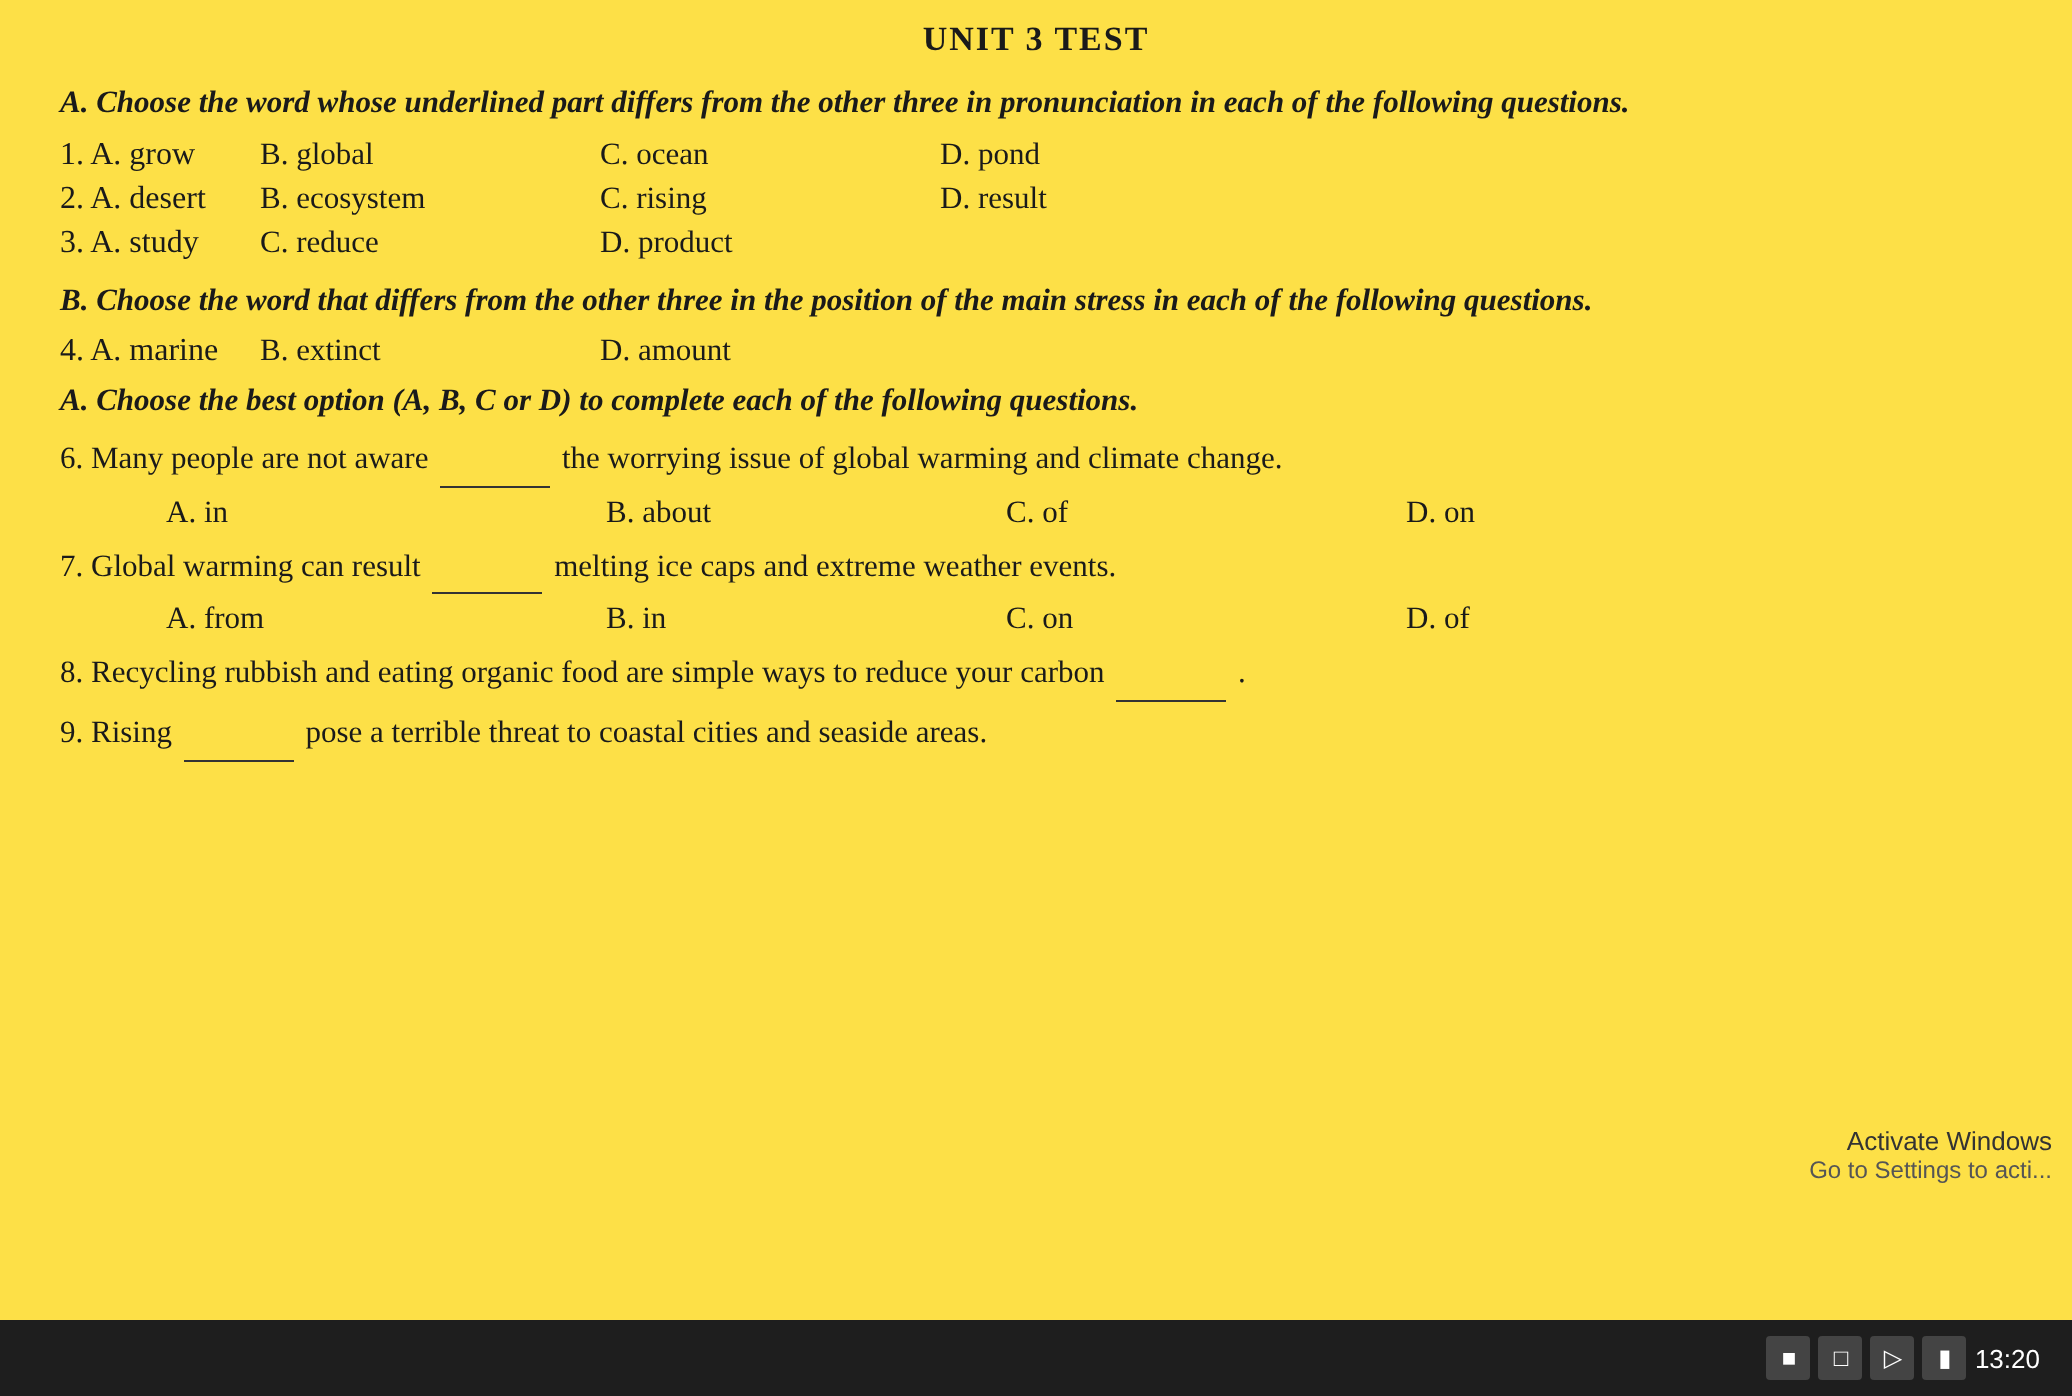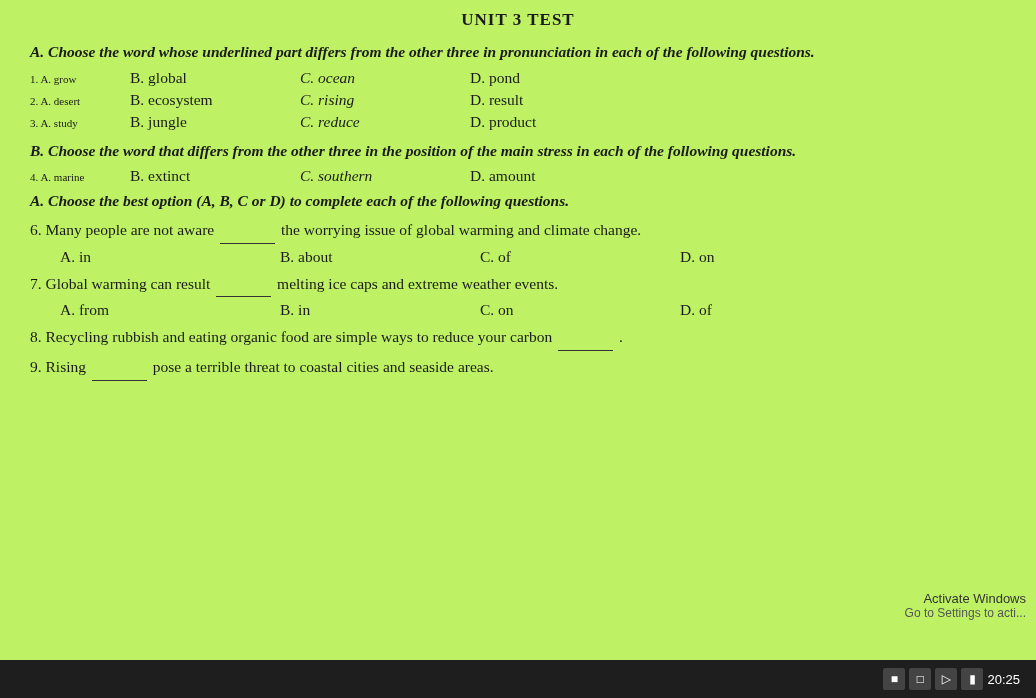--- a/index.html
+++ b/index.html
@@ -10,21 +10,21 @@
     body {
       background: #e8e4d8;
       font-family: 'Times New Roman', Times, serif;
       font-size: 16px;
       color: #1a1a1a;
       width: 1036px;
       min-height: 698px;
       overflow: hidden;
     }
     .page-wrapper {
-      background: #bef264;
+      background: #fde047;
       margin: 0 auto;
       padding: 10px 30px 20px 30px;
       max-width: 1036px;
       min-height: 660px;
       position: relative;
     }
     .title {
       text-align: center;
       font-weight: bold;
       font-size: 17px;
@@ -39,30 +39,29 @@
       line-height: 1.5;
     }
     .question-row {
       display: flex;
       align-items: baseline;
       margin-bottom: 4px;
       padding-left: 0;
     }
     .question-label {
       min-width: 100px;
-      font-size: 11px;
+      font-size: 16px;
     }
     .option-b {
       min-width: 170px;
       font-size: 15.5px;
     }
     .option-c {
       min-width: 170px;
       font-size: 15.5px;
-      font-style: italic;
     }
     .option-d {
       min-width: 150px;
       font-size: 15.5px;
     }
     .section-b {
       font-style: italic;
       font-weight: bold;
       font-size: 15.5px;
       margin-top: 8px;
@@ -86,20 +85,21 @@
     .fill-options {
       display: flex;
       align-items: baseline;
       padding-left: 30px;
       margin-bottom: 6px;
       gap: 0;
     }
     .fill-opt {
       min-width: 220px;
       font-size: 15.5px;
+      margin-left: 23px;
     }
     .fill-opt-b {
       min-width: 200px;
       font-size: 15.5px;
     }
     .fill-opt-c {
       min-width: 200px;
       font-size: 15.5px;
       font-family: Liberation Serif, serif;
     }
@@ -138,21 +138,21 @@
       background: #444;
       border-radius: 2px;
       display: flex;
       align-items: center;
       justify-content: center;
       color: white;
       font-size: 12px;
     }
     .activate-watermark {
       position: absolute;
-      bottom: 40px;
+      bottom: 68px;
       right: 10px;
       text-align: right;
       font-family: Arial, sans-serif;
       font-size: 12px;
       color: #555;
     }
     .activate-watermark div:first-child {
       font-size: 13px;
       color: #333;
     }
@@ -174,33 +174,31 @@
       <span class="option-d">D. pond</span>
     </div>
     <div class="question-row">
       <span class="question-label">2. <span>A. desert</span></span>
       <span class="option-b">B. ecosystem</span>
       <span class="option-c">C. rising</span>
       <span class="option-d">D. result</span>
     </div>
     <div class="question-row">
       <span class="question-label">3. <span>A. study</span></span>
-      <span class="option-b">B. jungle</span>
       <span class="option-c">C. reduce</span>
       <span class="option-d">D. product</span>
     </div>
   </div>
 
   <div class="section-b">B. Choose the word that differs from the other three in the position of the main stress in each of the following questions.</div>
 
   <div>
     <div class="question-row">
       <span class="question-label">4. <span>A. marine</span></span>
       <span class="option-b">B. extinct</span>
-      <span class="option-c">C. southern</span>
       <span class="option-d">D. amount</span>
     </div>
   </div>
 
   <div class="section-a2">A. Choose the best option (A, B, C or D) to complete each of the following questions.</div>
 
   <div>
 
     <div class="fill-question">
       <span>6.</span>
@@ -249,14 +247,14 @@
     <div>Go to Settings to acti...</div>
   </div>
 
 </div>
 
 <div class="taskbar">
   <div class="taskbar-icon">■</div>
   <div class="taskbar-icon">□</div>
   <div class="taskbar-icon">▷</div>
   <div class="taskbar-icon">▮</div>
-  <div class="taskbar-time">20:25</div>
+  <div class="taskbar-time">13:20</div>
 </div>
 
 </body></html>

